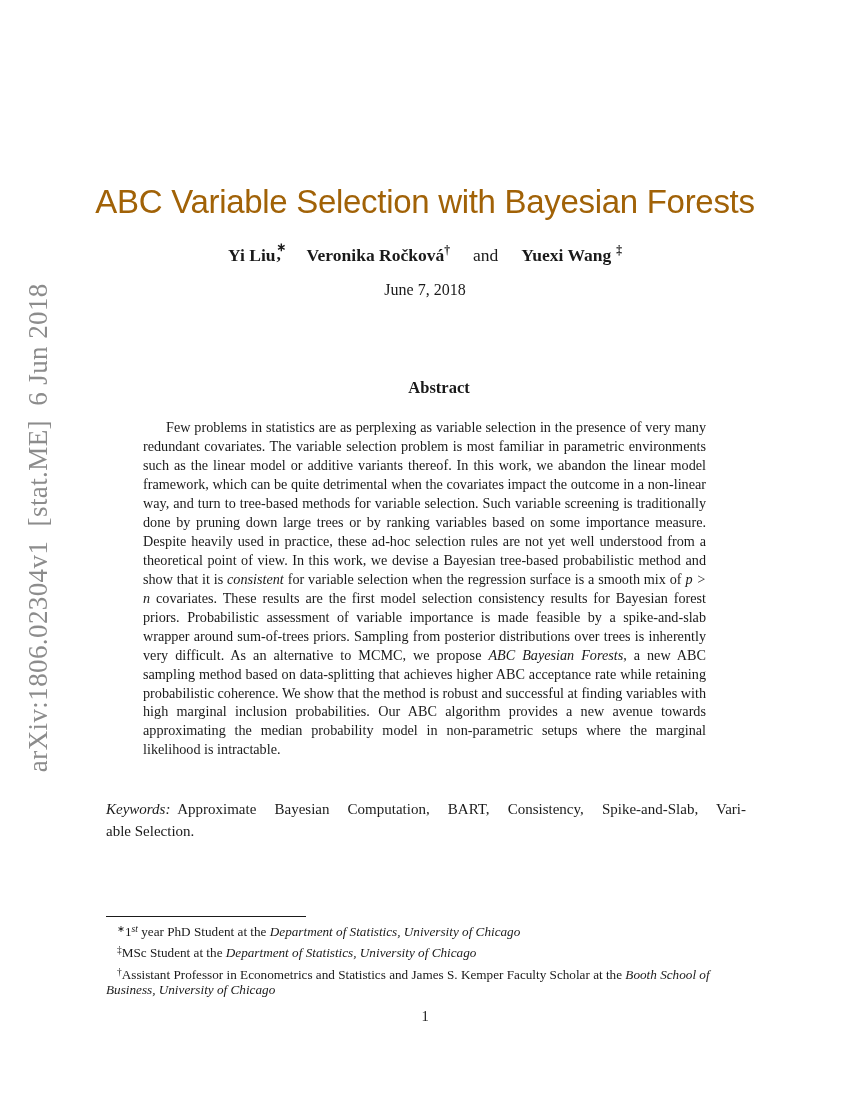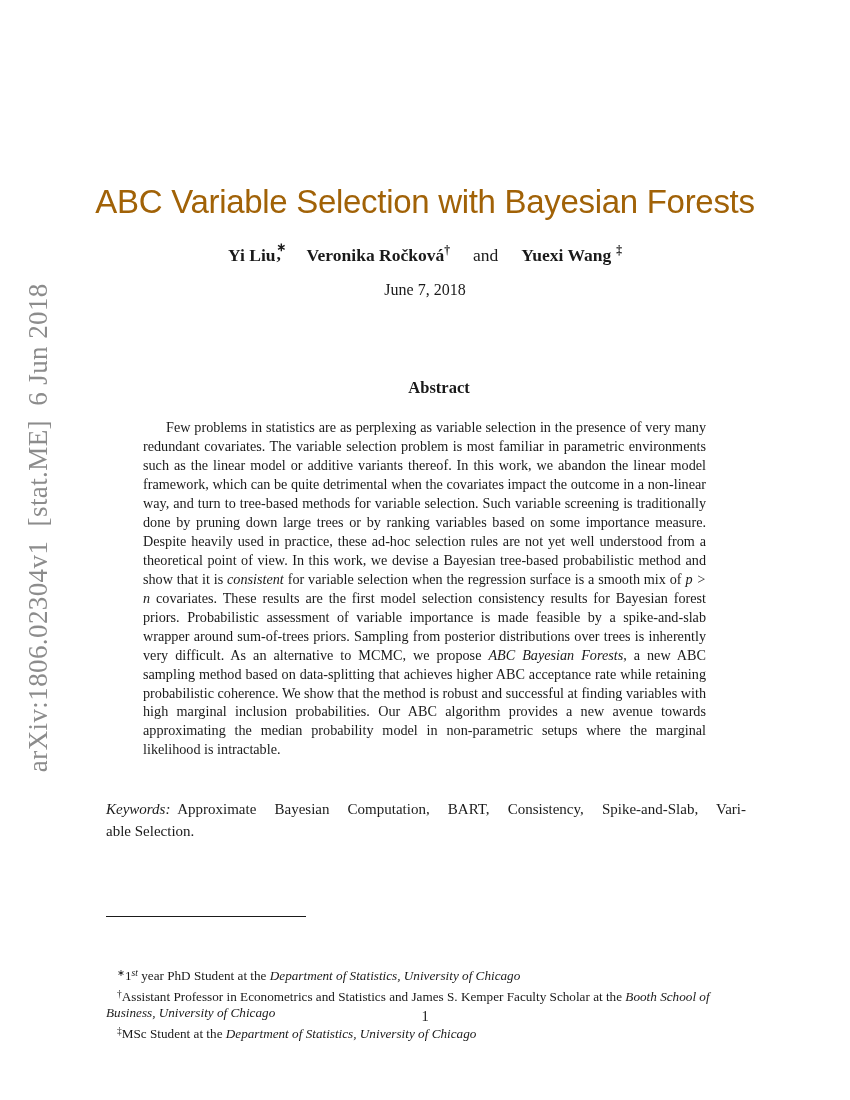--- a/index.html
+++ b/index.html
@@ -138,21 +138,20 @@
     width: 200px;
     border-top: 1px solid #1a1a1a;
   }
   .footnotes {
     position: absolute;
     top: 922px;
     left: 106px;
     width: 642px;
     font-size: 13.2px;
     line-height: 15.8px;
-    margin-top: 44px;
   }
   .fn {
     margin: 0;
     text-indent: 11px;
   }
   .fn + .fn { margin-top: 3.5px; }
   .fn-sup {
     font-size: 9.5px;
     vertical-align: 4px;
   }
@@ -193,19 +192,19 @@
 
   <div class="keywords">
     <div class="kw-line1"><span class="italic kw-label">Keywords:</span><span>Approximate Bayesian Computation, BART, Consistency, Spike-and-Slab, Vari-</span></div>
     <div>able Selection.</div>
   </div>
 
   <div class="fnrule"></div>
 
   <div class="footnotes">
     <p class="fn"><sup class="fn-sup">∗</sup><span>1</span><sup class="fn-sup italic">st</sup><span> year PhD Student at the </span><span class="italic">Department of Statistics, University of Chicago</span></p>
+    <p class="fn"><sup class="fn-sup">‡</sup><span>MSc Student at the </span><span class="italic">Department of Statistics, University of Chicago</span></p>
     <p class="fn"><sup class="fn-sup">†</sup><span>Assistant Professor in Econometrics and Statistics and James S. Kemper Faculty Scholar at the </span><span class="italic">Booth School of Business, University of Chicago</span></p>
-    <p class="fn"><sup class="fn-sup">‡</sup><span>MSc Student at the </span><span class="italic">Department of Statistics, University of Chicago</span></p>
   </div>
 
   <div class="page-number">1</div>
 
 </div>
 
 </body></html>

